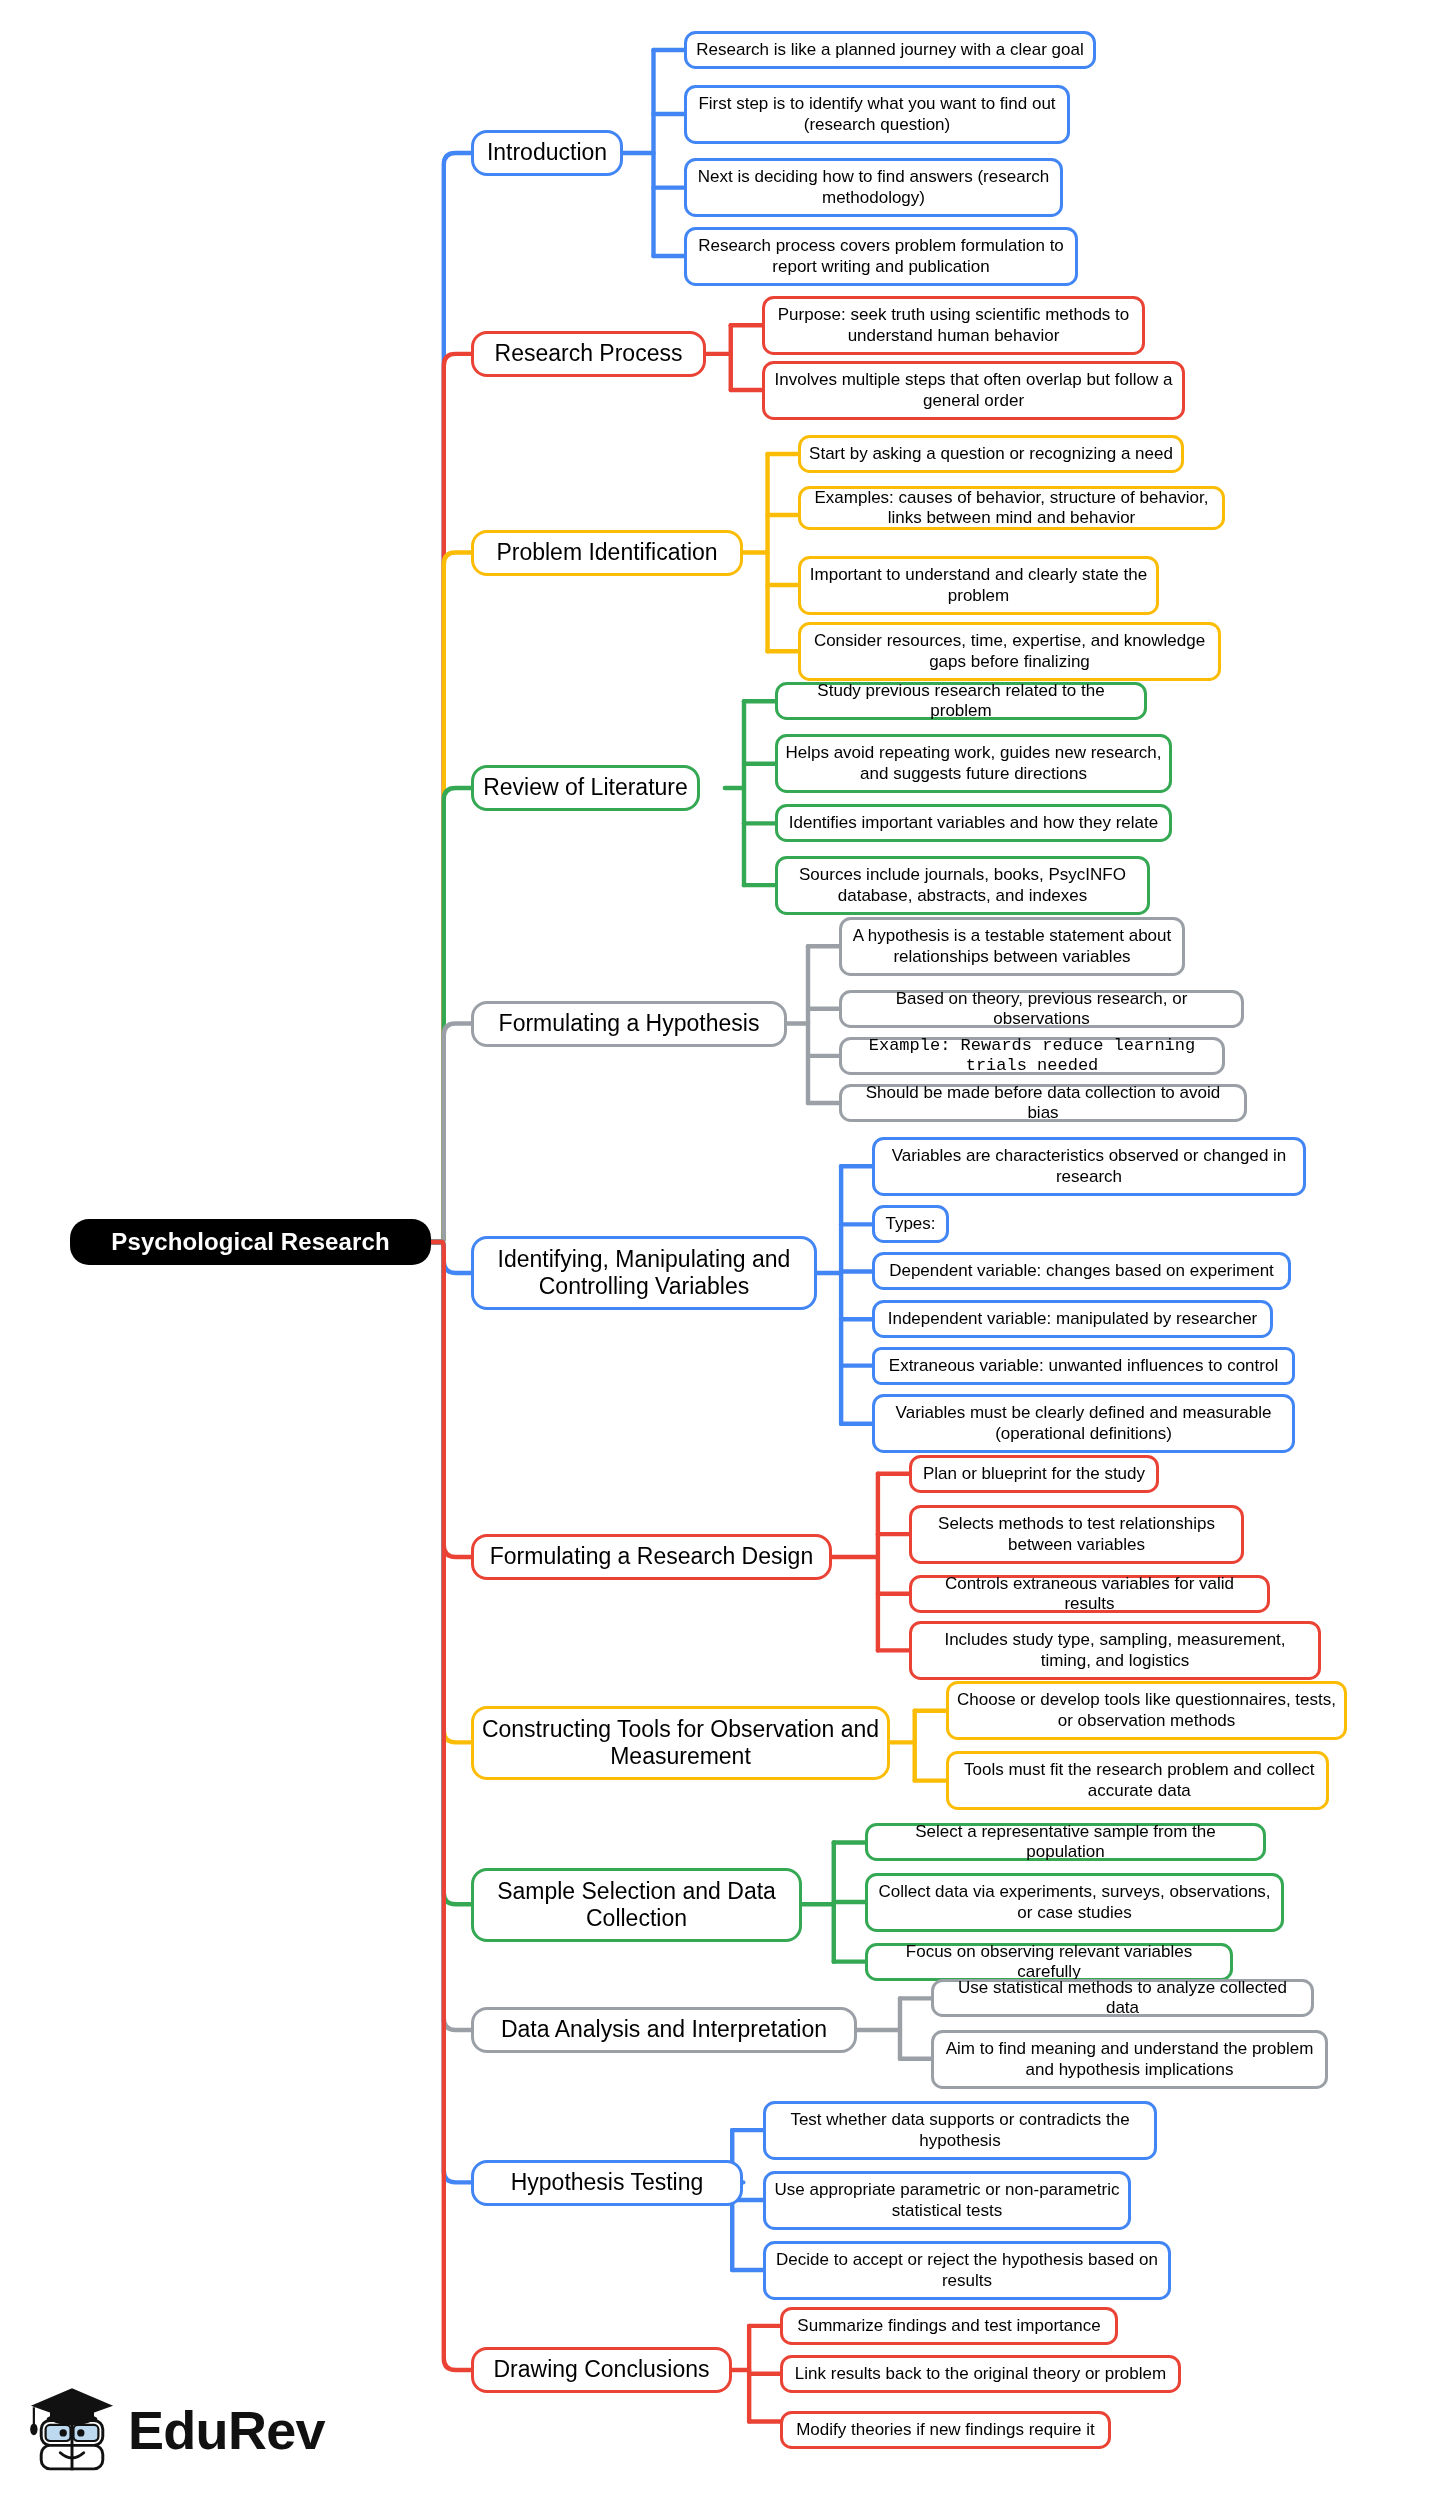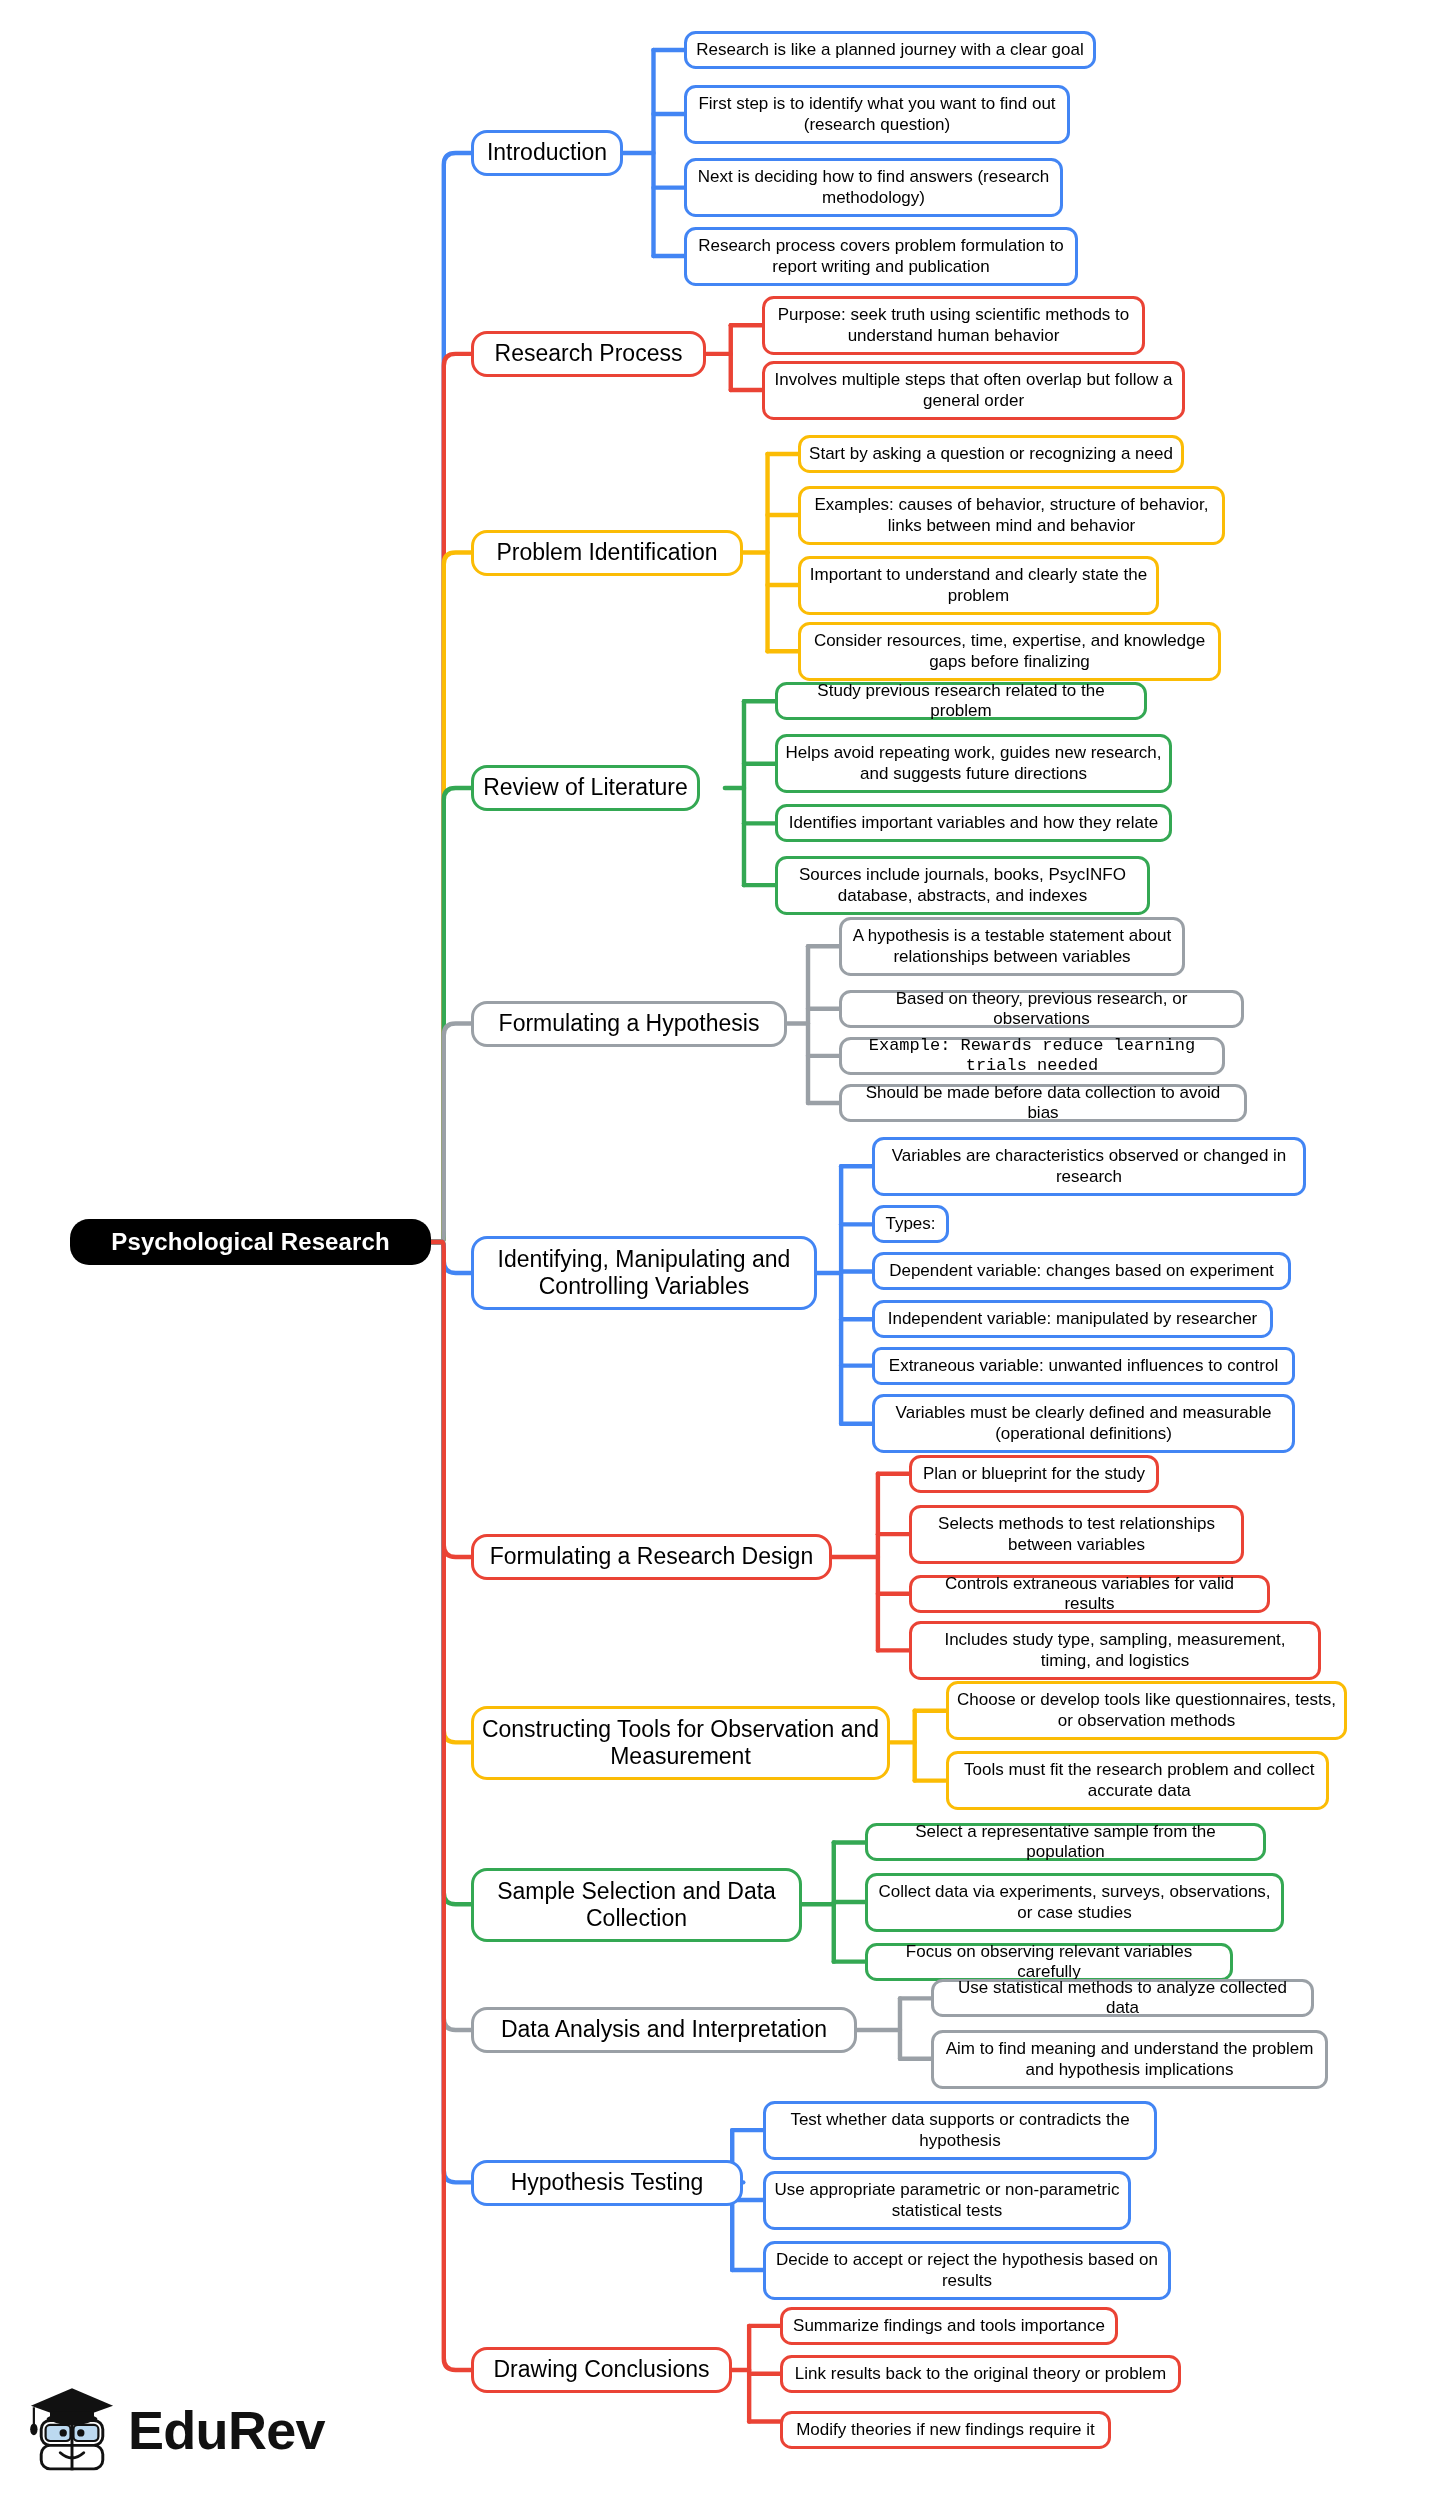--- a/index.html
+++ b/index.html
@@ -208,21 +208,21 @@
       </div>
       <div class="node leaf-node" style="left: 762px; top: 361px; width: 423px; height: 59px; border-color: rgb(234, 67, 53);">
         <span>Involves multiple steps that often overlap but follow a general order</span>
       </div>
       <div class="node branch-node" style="left: 471px; top: 530px; width: 272px; height: 46px; border-color: rgb(251, 188, 5);">
         <span>Problem Identification</span>
       </div>
       <div class="node leaf-node" style="left: 798px; top: 435px; width: 386px; height: 38px; border-color: rgb(251, 188, 5);">
         <span>Start by asking a question or recognizing a need</span>
       </div>
-      <div class="node leaf-node" style="left: 798px; top: 486px; width: 427px; height: 59px; border-color: rgb(251, 188, 5);">
+      <div class="node leaf-node" style="left: 798px; top: 486px; width: 427px; height: 44px; border-color: rgb(251, 188, 5);">
         <span>Examples: causes of behavior, structure of behavior, links between mind and behavior</span>
       </div>
       <div class="node leaf-node" style="left: 798px; top: 556px; width: 361px; height: 59px; border-color: rgb(251, 188, 5);">
         <span>Important to understand and clearly state the problem</span>
       </div>
       <div class="node leaf-node" style="left: 798px; top: 622px; width: 423px; height: 59px; border-color: rgb(251, 188, 5);">
         <span>Consider resources, time, expertise, and knowledge gaps before finalizing</span>
       </div>
       <div class="node branch-node" style="left: 471px; top: 765px; width: 229px; height: 46px; border-color: rgb(52, 168, 83);">
         <span>Review of Literature</span>
@@ -329,21 +329,21 @@
       <div class="node leaf-node" style="left: 763px; top: 2171px; width: 368px; height: 59px; border-color: rgb(66, 133, 244);">
         <span>Use appropriate parametric or non-parametric statistical tests</span>
       </div>
       <div class="node leaf-node" style="left: 763px; top: 2241px; width: 408px; height: 59px; border-color: rgb(66, 133, 244);">
         <span>Decide to accept or reject the hypothesis based on results</span>
       </div>
       <div class="node branch-node" style="left: 471px; top: 2347px; width: 261px; height: 46px; border-color: rgb(234, 67, 53);">
         <span>Drawing Conclusions</span>
       </div>
       <div class="node leaf-node" style="left: 780px; top: 2307px; width: 338px; height: 38px; border-color: rgb(234, 67, 53);">
-        <span>Summarize findings and tools importance</span>
+        <span>Summarize findings and test importance</span>
       </div>
       <div class="node leaf-node" style="left: 780px; top: 2355px; width: 401px; height: 38px; border-color: rgb(234, 67, 53);">
         <span>Link results back to the original theory or problem</span>
       </div>
       <div class="node leaf-node" style="left: 780px; top: 2403px; width: 331px; height: 38px; border-color: rgb(234, 67, 53); margin-top: 8px;">
         <span>Modify theories if new findings require it</span>
       </div>
     </div>
 
   <div id="edurev-logo">

